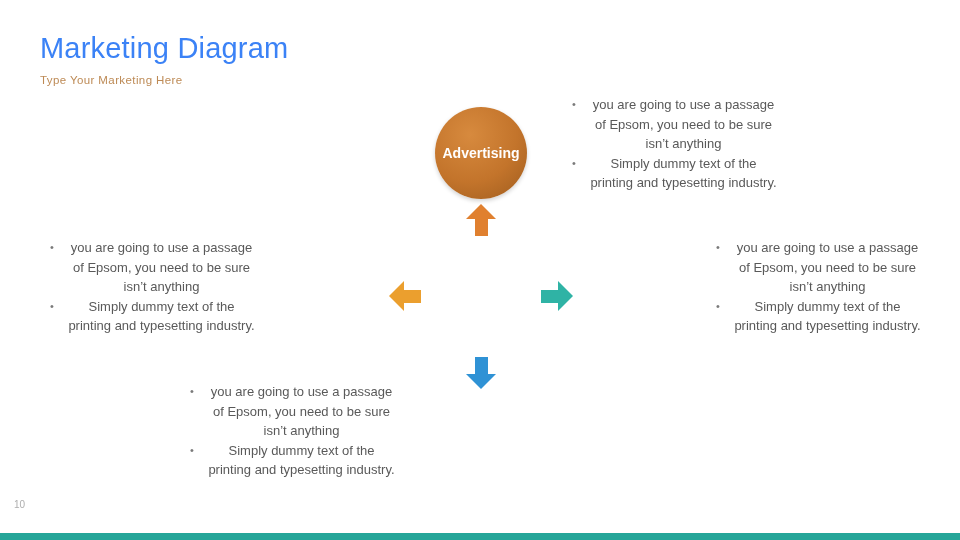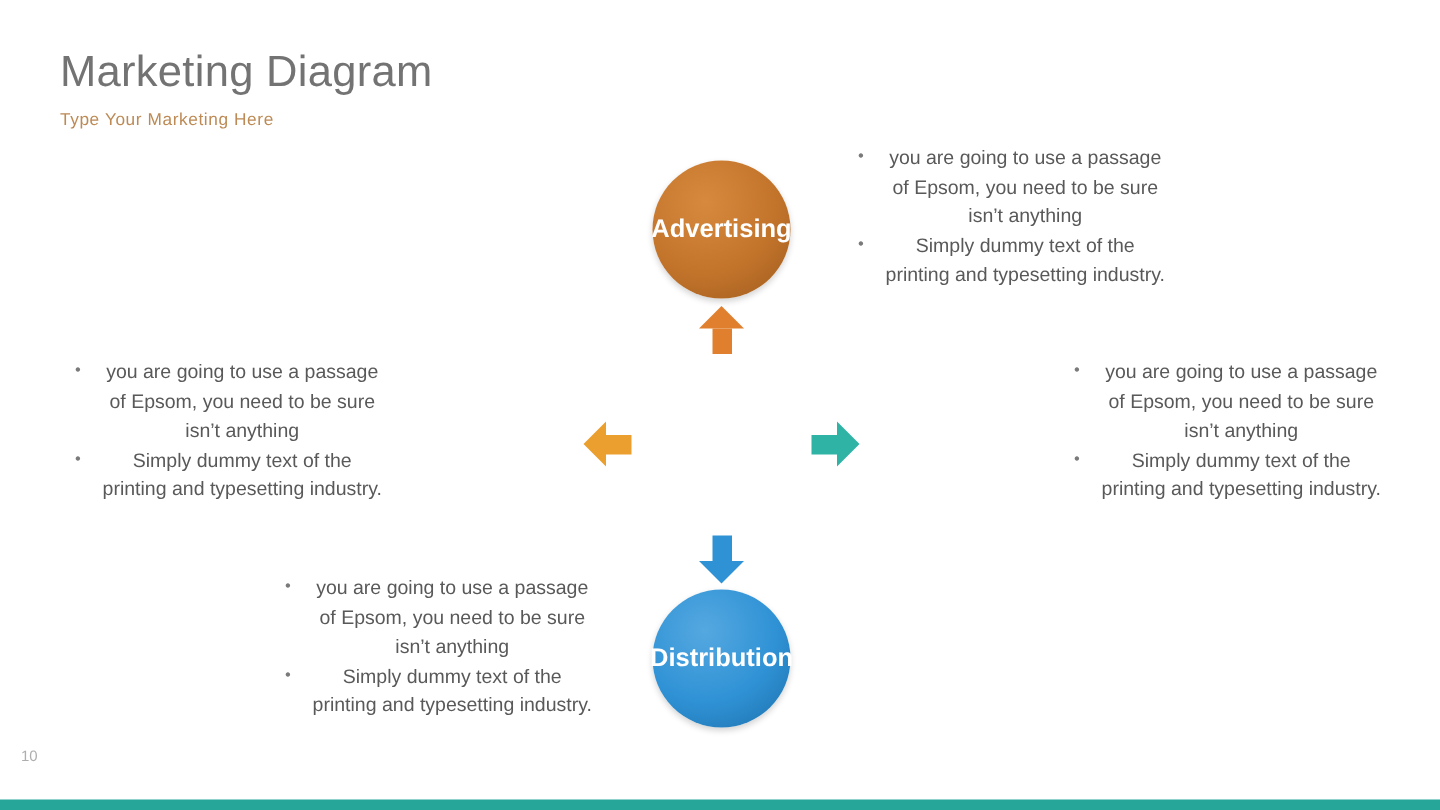--- a/index.html
+++ b/index.html
@@ -7,41 +7,41 @@
     position:relative;
     width:960px; height:540px;
     background:#ffffff;
     overflow:hidden;
     font-family:"Liberation Sans", sans-serif;
     color:#595959;
   }
 
   
   .header { position:absolute; left:40px; top:32px; }
-  .title { margin:0; font-size:29px; font-weight:500; color:#737373; letter-spacing:0.2px; }
+  .title { margin:0; font-size:29px; font-weight:500; color:#3b82f6; letter-spacing:0.2px; }
   .subtitle { margin-top:9px; font-size:11.5px; color:#bd8a55; letter-spacing:0.4px; }
 
   
   .text-block { position:absolute; width:205px; font-size:13px; line-height:19.5px; color:#595959; }
   .bullet-item { display:flex; }
   .bullet-marker { width:18px; flex:0 0 18px; color:#7a7a7a; font-size:11px; line-height:19.5px; }
   .bullet-text { flex:1;text-align:center; }
   .tb-advertising { left:572px; top:95px; }
   .tb-sales       { left:50px;  top:238px; }
   .tb-promotion   { left:716px; top:238px; }
   .tb-distribution{ left:190px; top:382px; }
 
   
   .circle {
     position:absolute; border-radius:50%;
     display:flex; align-items:center; justify-content:center;
     text-align:center;
     box-shadow:0 2px 4px rgba(0,0,0,0.18);
   }
-  .node { width:92px; height:92px; color:#ffffff; font-weight:bold; font-size:17px; }
+  .node { width:92px; height:92px; color:#ffffff; font-weight:bold; font-size:14px; }
   .node-advertising { left:435px; top:107px; background:radial-gradient(circle at 38% 30%, #d78a3e, #c3742b 55%, #9e5c1e); }
   .node-sales       { left:291px; top:250px; background:radial-gradient(circle at 38% 30%, #f3b14b, #eb9f2e 55%, #c57f15); }
   .node-promotion   { left:578px; top:250px; background:radial-gradient(circle at 38% 30%, #55c4b6, #2fb3a5 55%, #1d8d81); }
   .node-distribution{ left:435px; top:393px; background:radial-gradient(circle at 38% 30%, #55a8e0, #2f92d5 55%, #1d6fab); }
   .node-center {
     left:426px; top:241px; width:110px; height:110px;
     background:radial-gradient(circle at 45% 35%, #f6f6f6, #dcdcdc 60%, #c2c2c2);
     color:#6b6b6b; font-weight:bold; font-size:16.5px;
   }
 
@@ -140,20 +140,17 @@
     <div class="stem stem-h"></div>
   </div>
   <div class="arrow arrow-h arrow-right">
     <div class="stem stem-h"></div>
     <div class="head"></div>
   </div>
 
   <div class="circle node node-advertising">
     <span>Advertising</span>
   </div>
-  <div class="circle node node-distribution">
-    <span>Distribution</span>
-  </div>
 
   <div class="page-number">10</div>
   <div class="footer-bar"></div>
 
 </div>
 
 </body></html>

